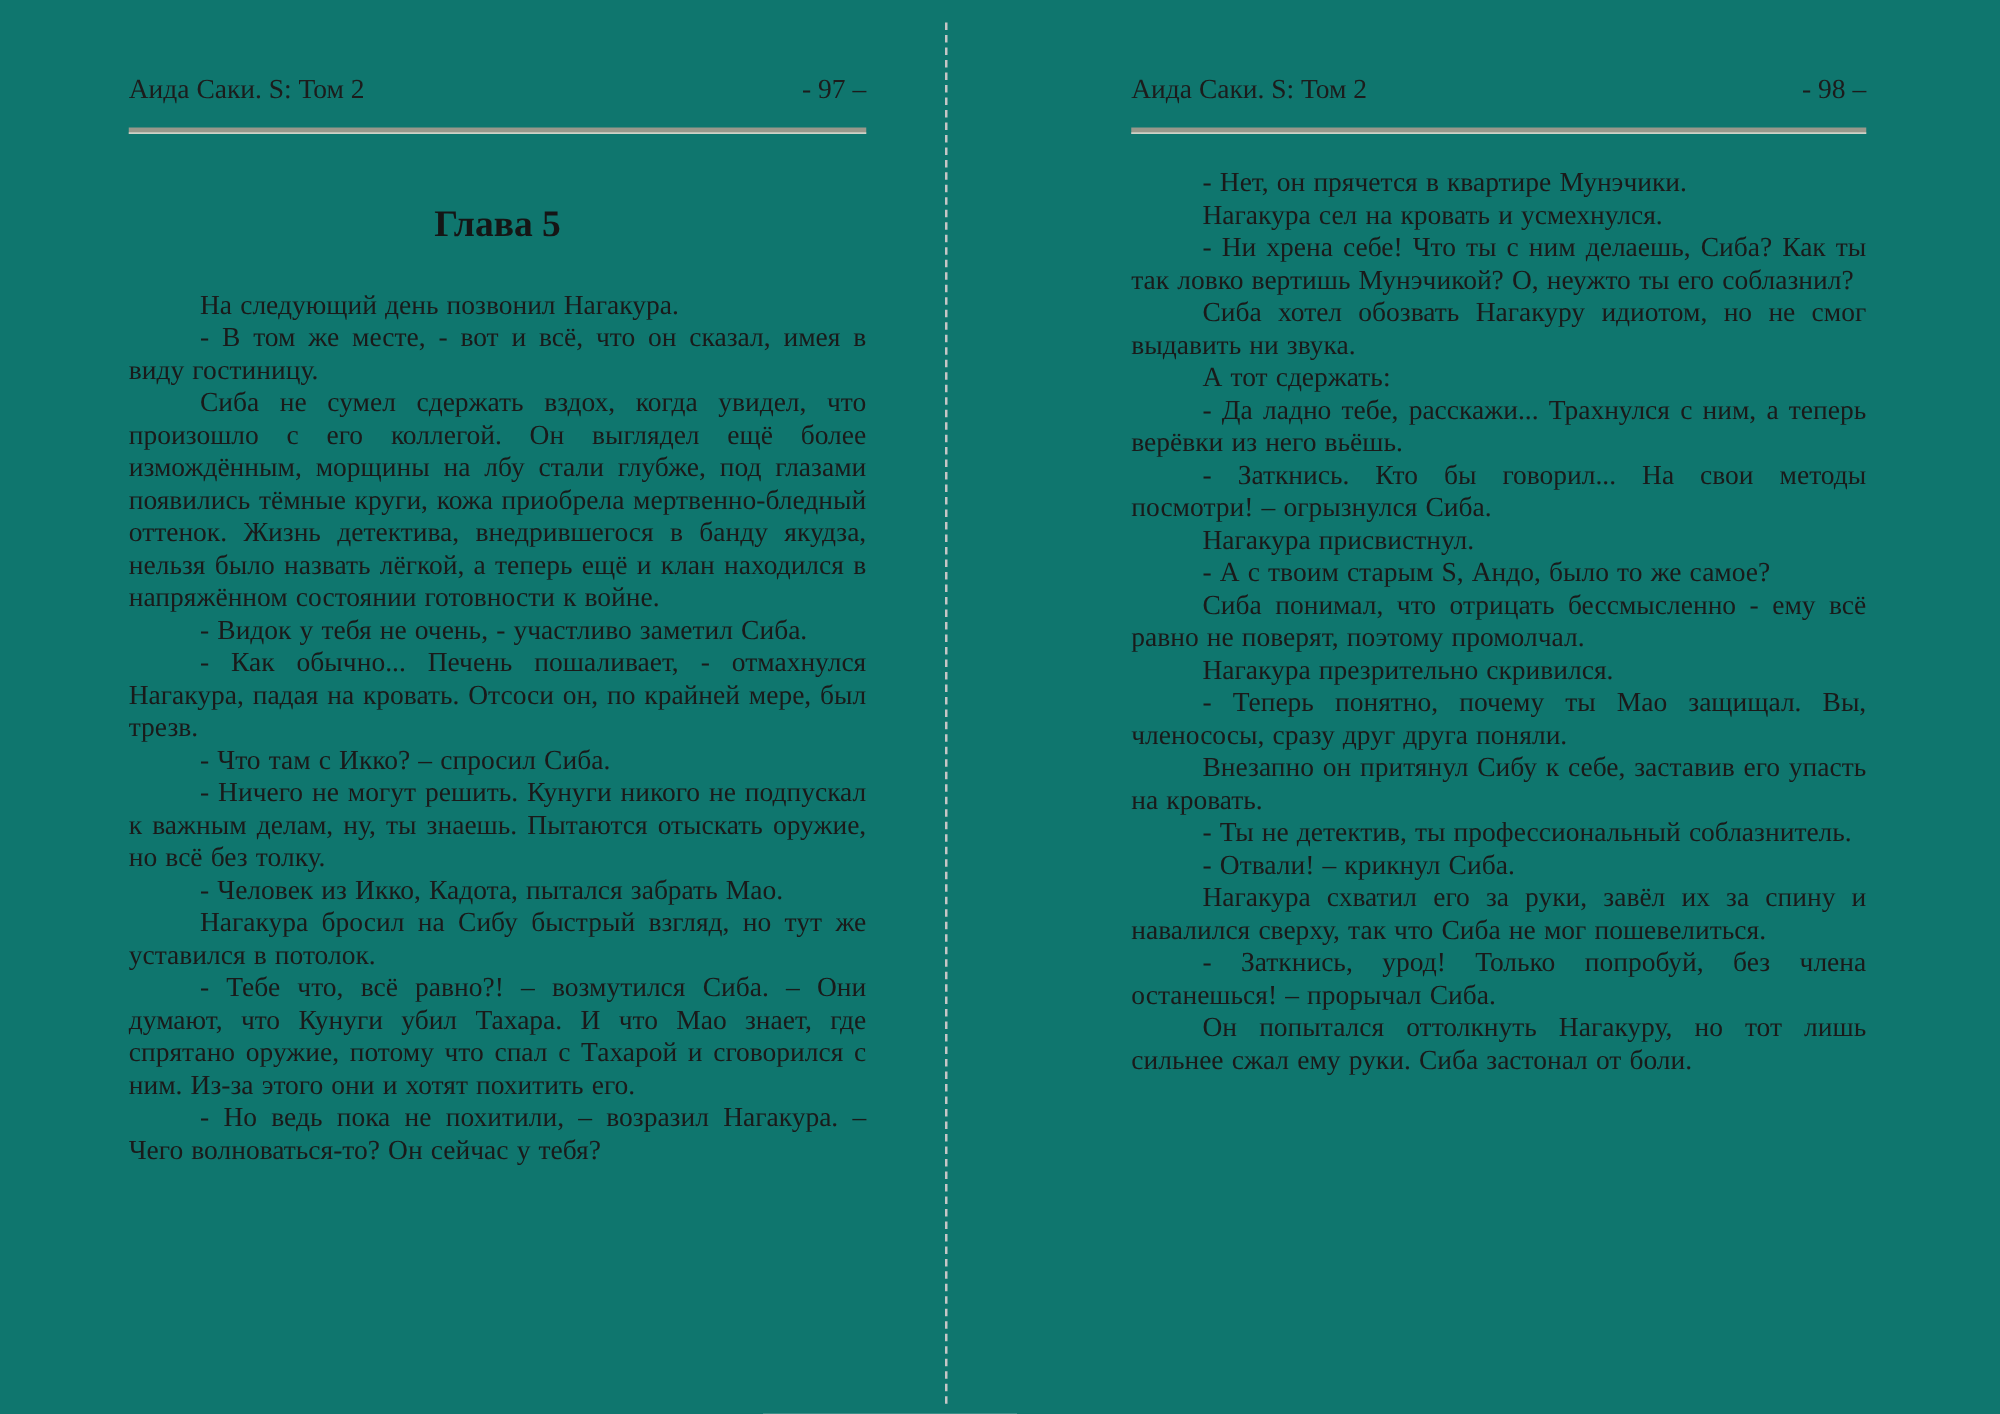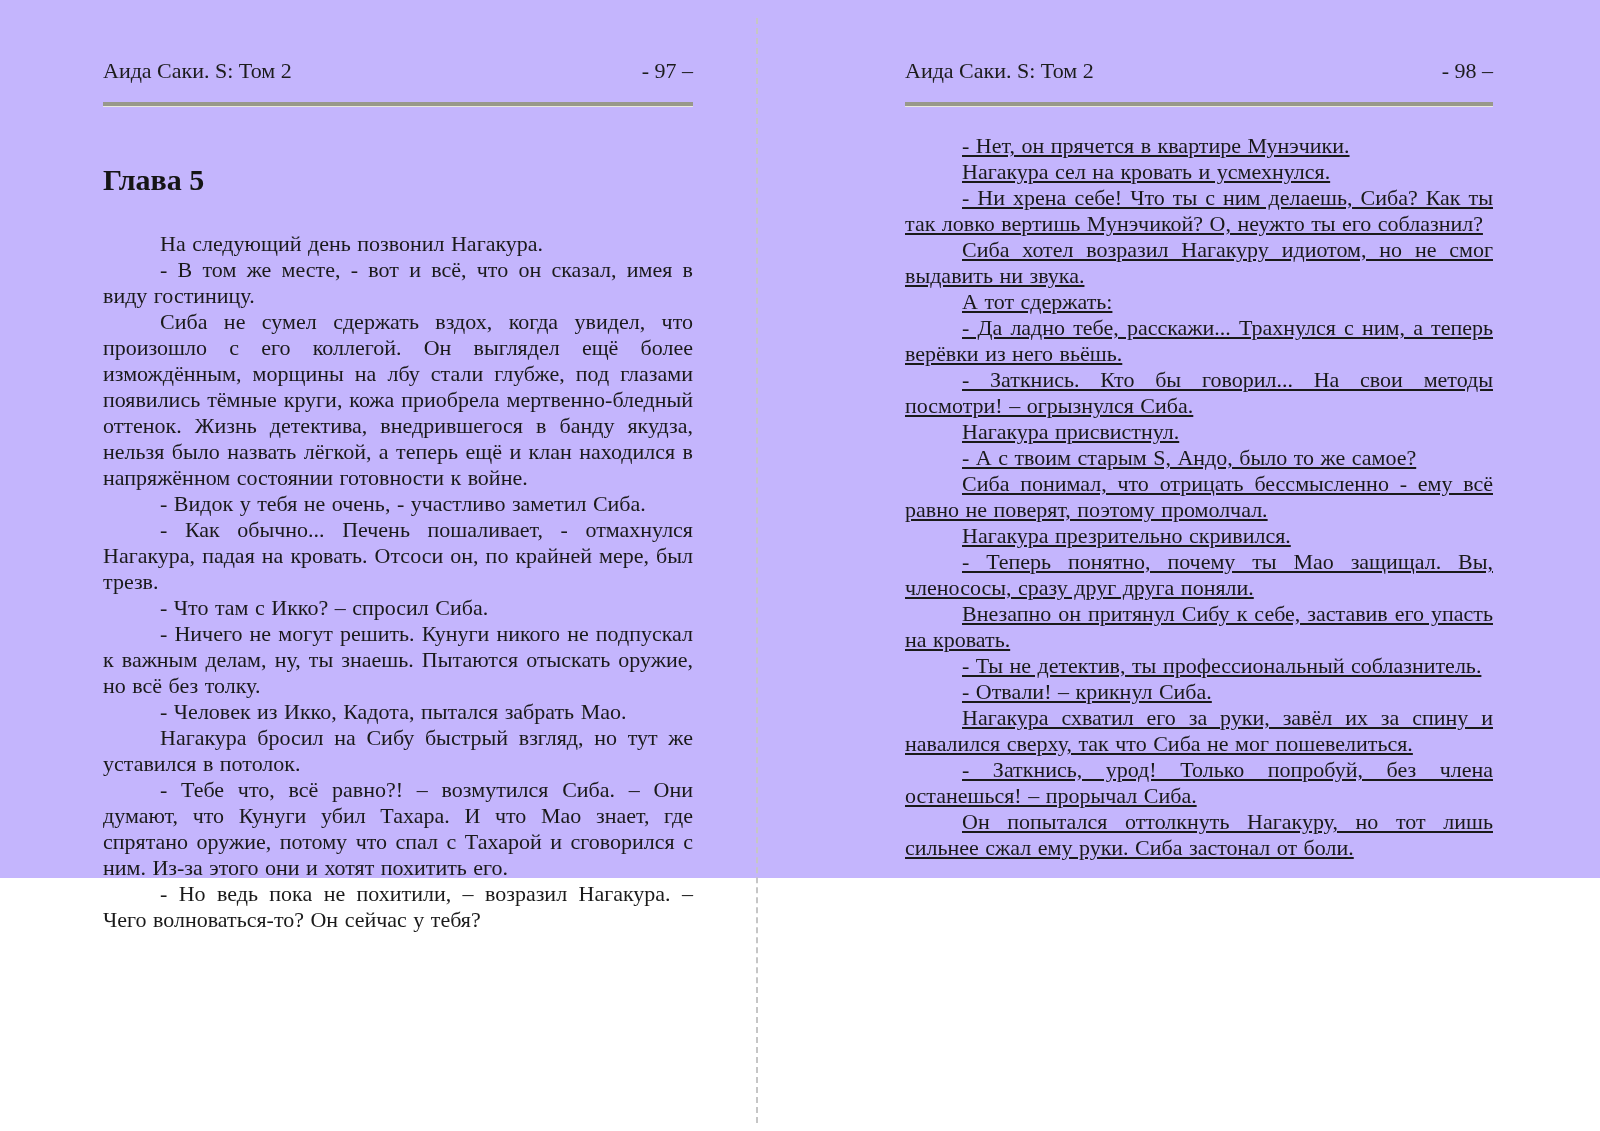--- a/index.html
+++ b/index.html
@@ -3,21 +3,21 @@
 <meta charset="utf-8">
 <style>
   html, body { margin: 0; padding: 0; }
   body {
     width: 1600px; height: 1131px;
     background: #ffffff;
     font-family: "Liberation Serif", serif;
     color: #1a1a1a;
     overflow: hidden;
   }
-  .spread { position: relative; width: 1600px; height: 878px; background: #c4b5fd; }
+  .spread { position: relative; width: 1600px; height: 1131px; background: #0f766e; }
 
   .page-divider {
     position: absolute;
     left: 756px; top: 18px;
     height: 1105px; width: 0;
     border-left: 2px dashed #c6c6c6;
   }
 
   .page { position: absolute; top: 58px; }
   .page-left  { left: 103px; width: 590px; }
@@ -33,28 +33,29 @@
   }
   .header-rule {
     margin-top: 18px;
     height: 4px;
     background: #98988b;
     border-bottom: 1px solid #e9e9df;
   }
 
   .chapter-title {
     margin-top: 54px;
+    text-align: center;
     font-weight: bold;
     font-size: 30px;
     line-height: 38px;
     color: #151515;
   }
 
   .body-text { margin-top: 32px; }
-  .page-right .body-text { margin-top: 26px; text-decoration: underline; }
+  .page-right .body-text { margin-top: 26px; }
 
   .body-text p {
     margin: 0;
     font-size: 22px;
     line-height: 26px;
     text-align: justify;
     text-indent: 57px;
     word-spacing: 1px;
     color: #1a1a1a;
   }
@@ -110,21 +111,21 @@
     <div class="header-rule"></div>
 
     <div class="body-text">
 
         <p>- Нет, он прячется в квартире Мунэчики.</p>
 
         <p>Нагакура сел на кровать и усмехнулся.</p>
 
         <p>- Ни хрена себе! Что ты с ним делаешь, Сиба? Как ты так ловко вертишь Мунэчикой? О, неужто ты его соблазнил?</p>
 
-        <p>Сиба хотел возразил Нагакуру идиотом, но не смог выдавить ни звука.</p>
+        <p>Сиба хотел обозвать Нагакуру идиотом, но не смог выдавить ни звука.</p>
 
         <p>А тот сдержать:</p>
 
         <p>- Да ладно тебе, расскажи... Трахнулся с ним, а теперь верёвки из него вьёшь.</p>
 
         <p>- Заткнись. Кто бы говорил... На свои методы посмотри! – огрызнулся Сиба.</p>
 
         <p>Нагакура присвистнул.</p>
 
         <p>- А с твоим старым S, Андо, было то же самое?</p>

